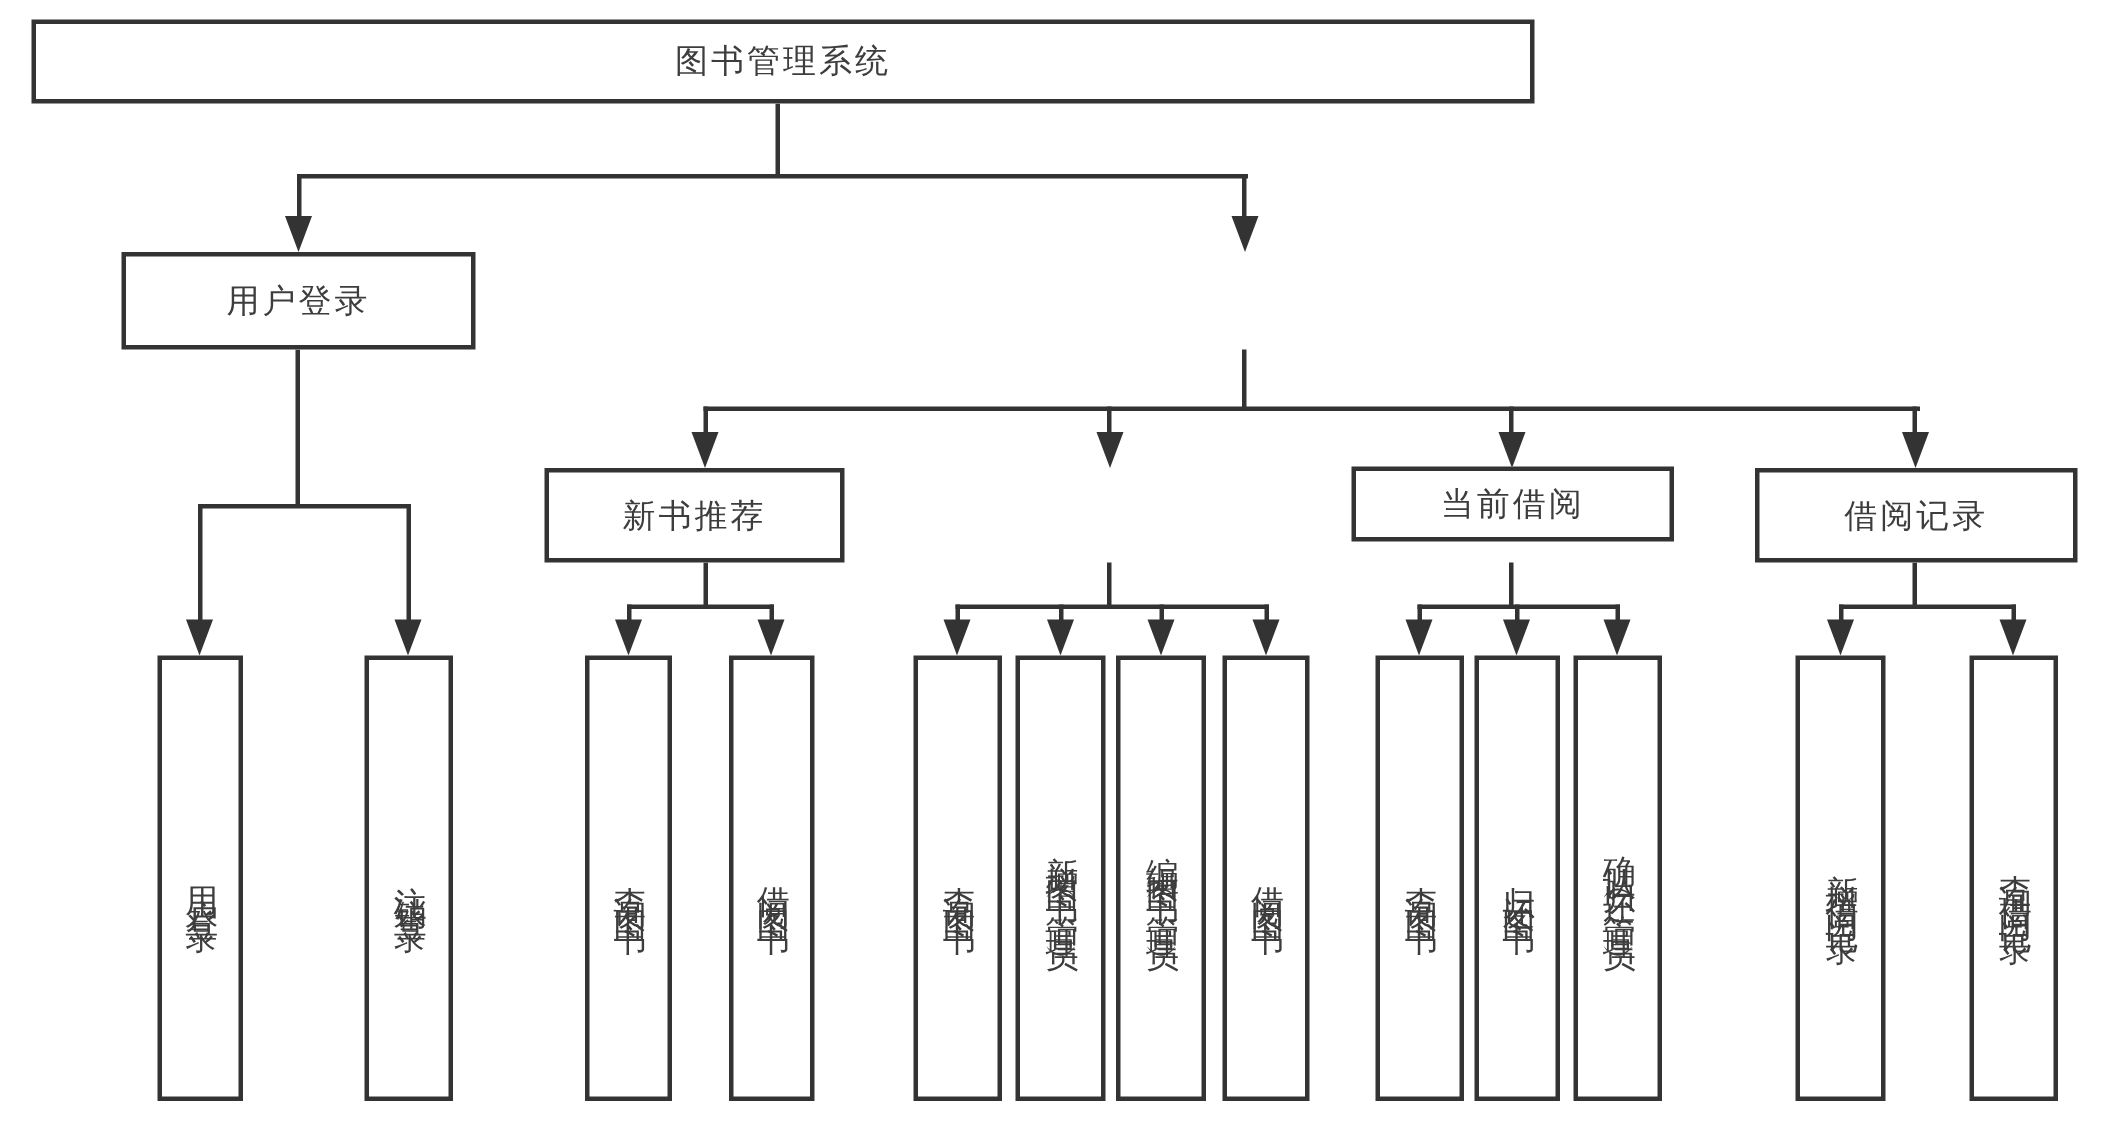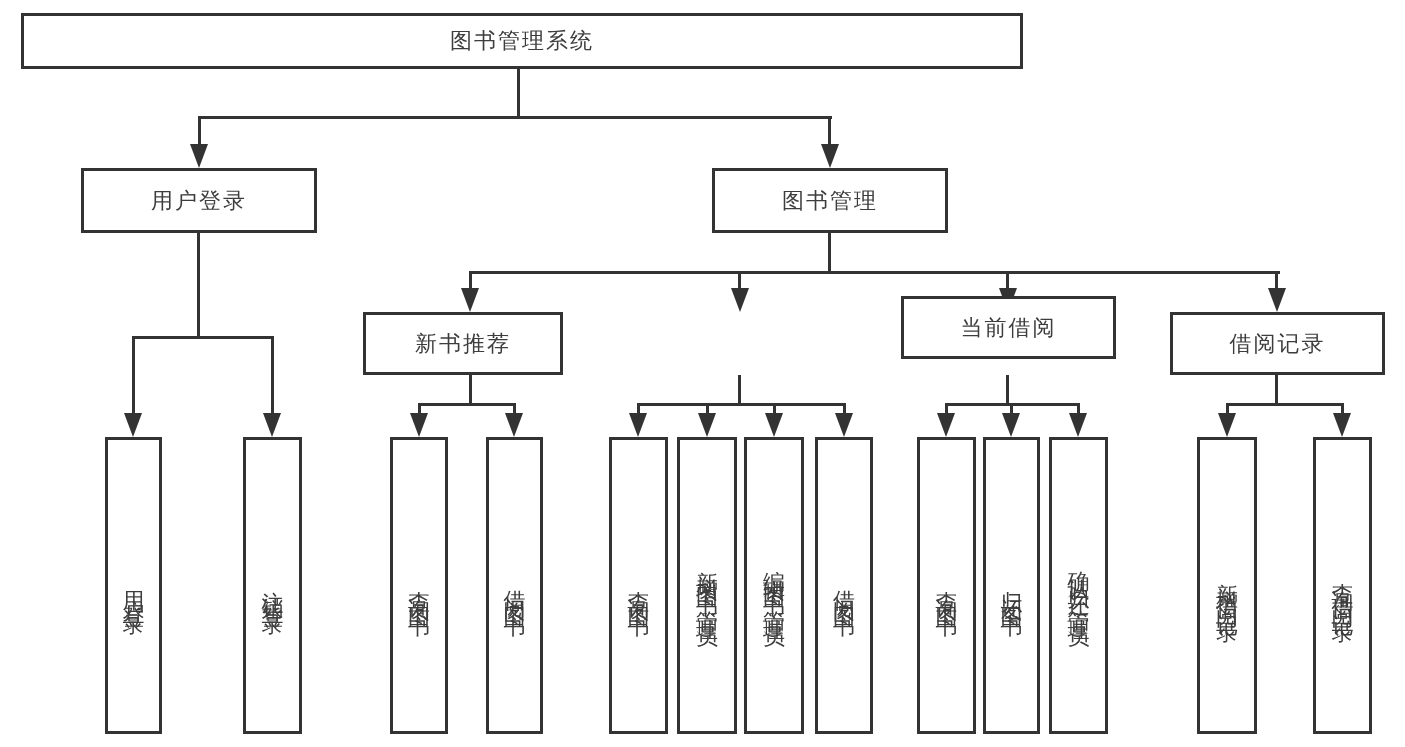--- a/index.html
+++ b/index.html
@@ -65,24 +65,23 @@
   }
 </style>
 </head>
 <body>
 
 <div id="stage">
 
   <div class="box" style="left:21px; top:13px; width:1002px; height:56px;">图书管理系统</div>
 
   <div class="box" style="left:81px; top:168px; width:236px; height:65px;">用户登录</div>
-  <div class="box" style="left:712px; top:168px; width:236px; height:65px;">图书管理</div>
 
   <div class="box" style="left:363px; top:312px; width:200px; height:63px;">新书推荐</div>
-  <div class="box" style="left:901px; top:296px; width:215px; height:63px;">当前借阅</div>
+  <div class="box" style="left:901px; top:311px; width:215px; height:50px;">当前借阅</div>
   <div class="box" style="left:1170px; top:312px; width:215px; height:63px;">借阅记录</div>
 
   <div class="box vbox" style="left:105px; top:437px; width:57px; height:297px;">用户登录</div>
   <div class="box vbox" style="left:243px; top:437px; width:59px; height:297px;">注销登录</div>
 
   <div class="box vbox" style="left:390px; top:437px; width:58px; height:297px;">查询图书</div>
   <div class="box vbox" style="left:486px; top:437px; width:57px; height:297px;">借阅图书</div>
 
   <div class="box vbox" style="left:609px; top:437px; width:59px; height:297px;">查询图书</div>
   <div class="box vbox" style="left:677px; top:437px; width:60px; height:297px;">新增图书（管理员）</div>

